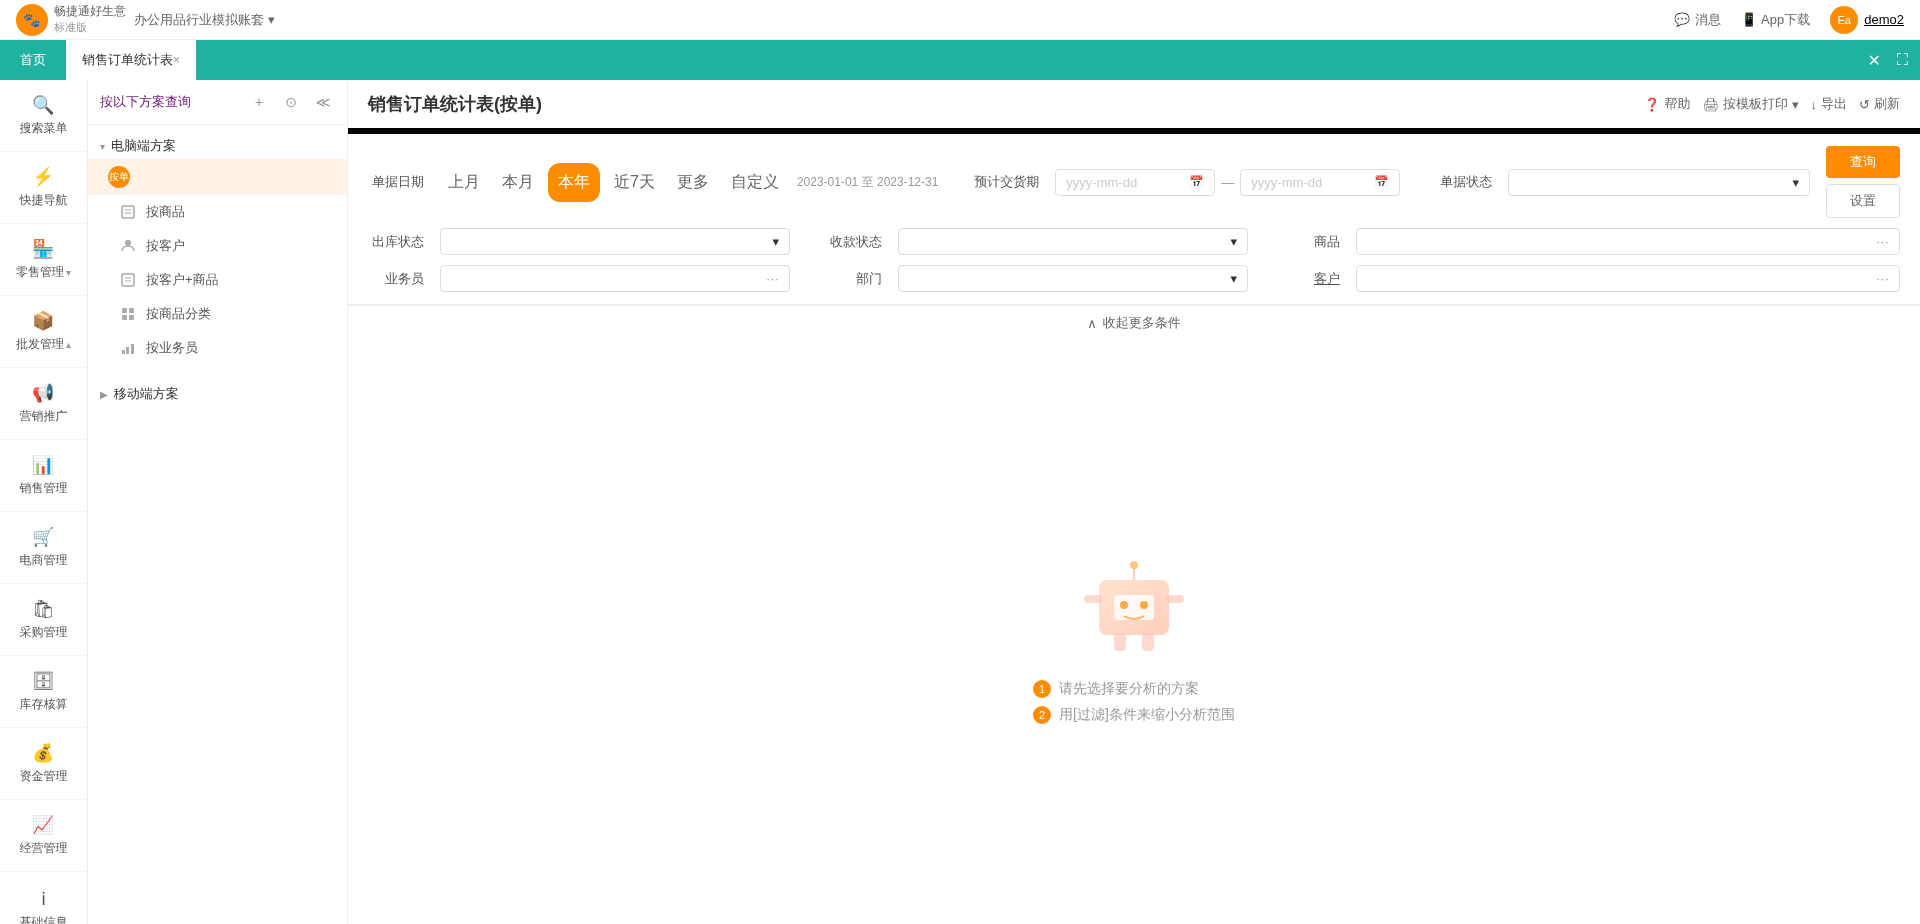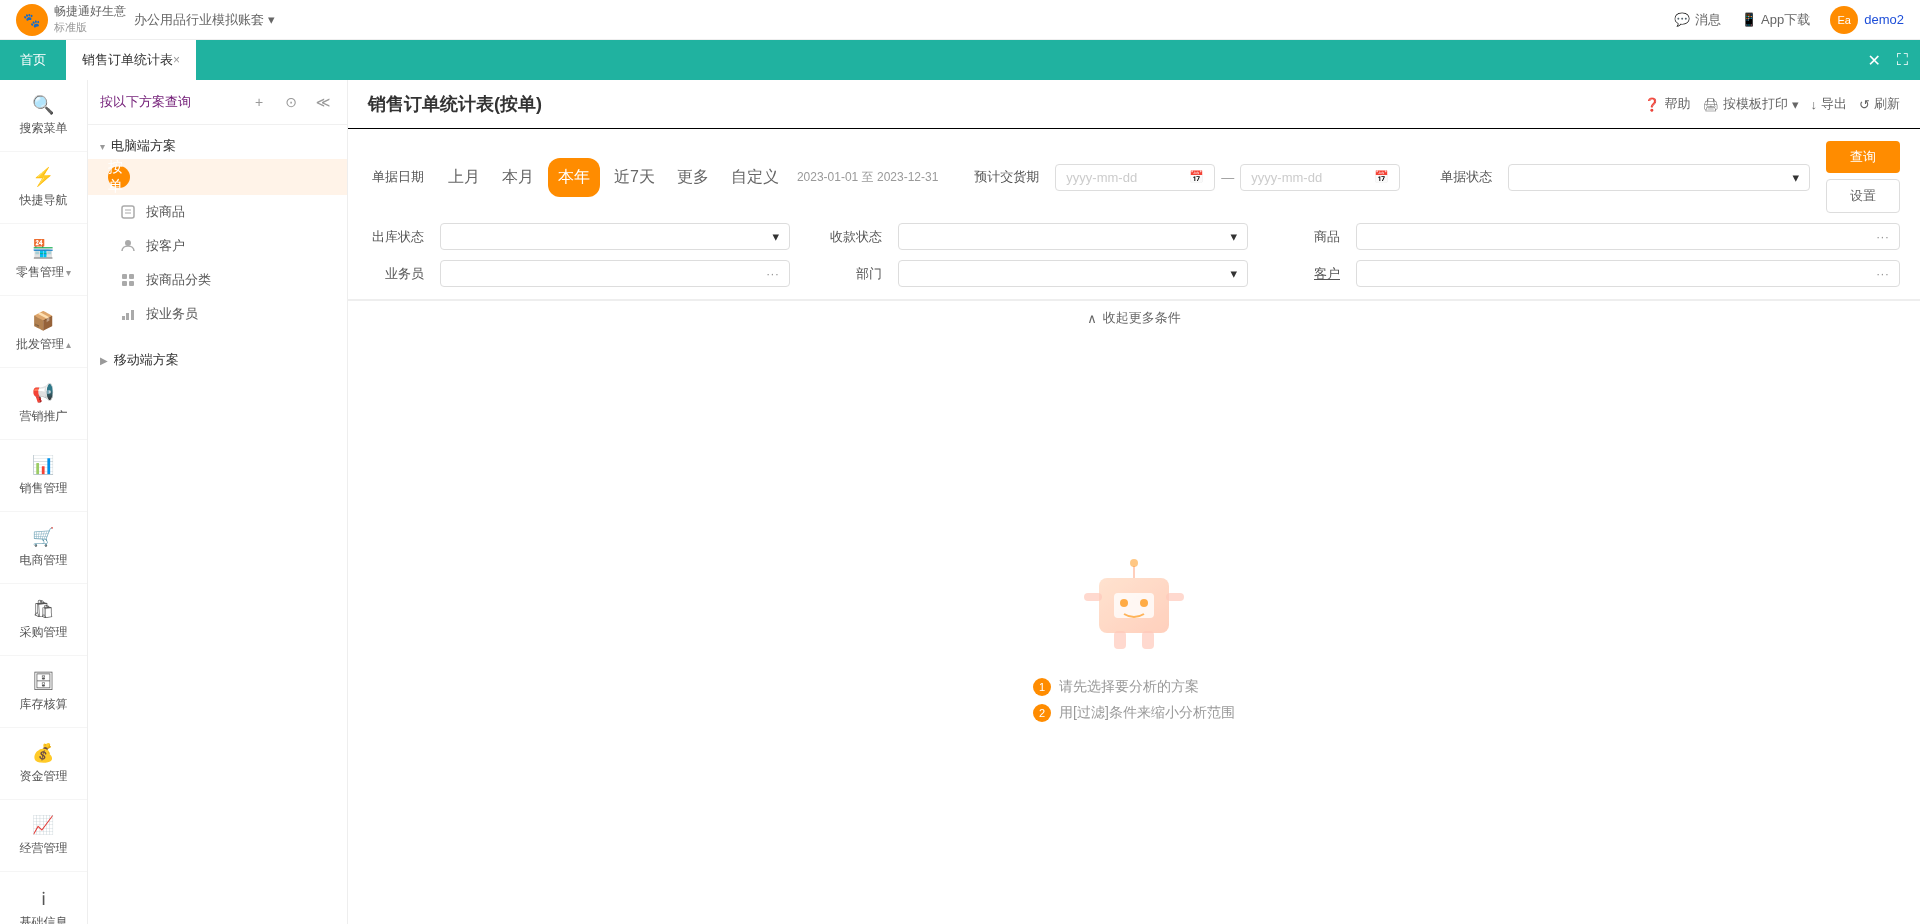--- a/index.html
+++ b/index.html
@@ -9,21 +9,21 @@
     .topbar { background: #fff; height: 40px; display: flex; align-items: center; justify-content: space-between; padding: 0 16px; border-bottom: 1px solid #eee; flex-shrink: 0; }
     .topbar-left { display: flex; align-items: center; gap: 8px; }
     .logo-area { display: flex; align-items: center; gap: 6px; }
     .logo-icon { width: 32px; height: 32px; background: #ff8c00; border-radius: 50%; display: flex; align-items: center; justify-content: center; color: #fff; font-size: 14px; font-weight: bold; }
     .logo-text { font-size: 12px; color: #666; line-height: 1.3; }
     .logo-sub { font-size: 11px; color: #999; }
     .breadcrumb-area { display: flex; align-items: center; gap: 4px; color: #666; font-size: 13px; }
     .topbar-right { display: flex; align-items: center; gap: 20px; }
     .topbar-btn { display: flex; align-items: center; gap: 4px; color: #666; font-size: 13px; cursor: pointer; }
     .avatar { width: 28px; height: 28px; background: #ff8c00; border-radius: 50%; display: flex; align-items: center; justify-content: center; color: #fff; font-size: 11px; }
-    .username { color: #1d4ed8; font-size: 13px; }
+    .username { color: #000000; font-size: 13px; text-decoration: underline; }
 
     
     .tabbar { background: #20b2a0; height: 40px; display: flex; align-items: center; padding: 0 0; flex-shrink: 0; }
     .tab-home { padding: 0 20px; height: 100%; display: flex; align-items: center; color: #fff; font-size: 13px; cursor: pointer; }
     .tab-active { background: #fff; color: #333; padding: 0 16px; height: 100%; display: flex; align-items: center; gap: 0; font-size: 13px; cursor: pointer; }
     .tab-close { color: #999; font-size: 12px; cursor: pointer; }
     .tabbar-actions { margin-left: auto; display: flex; align-items: center; gap: 8px; padding-right: 8px; }
     .tabbar-icon-btn { color: #fff; font-size: 16px; cursor: pointer; padding: 4px; }
 
     
@@ -43,28 +43,28 @@
     .left-panel { width: 260px; background: #fff; border-right: 1px solid #eee; flex-shrink: 0; display: flex; flex-direction: column; }
     .left-panel-header { padding: 10px 12px; display: flex; align-items: center; gap: 8px; border-bottom: 1px solid #f0f0f0; }
     .left-panel-title { font-size: 13px; color: #701a75; flex: 1; }
     .icon-btn { width: 24px; height: 24px; display: flex; align-items: center; justify-content: center; cursor: pointer; color: #999; font-size: 14px; border-radius: 3px; }
     .scheme-section { padding: 8px 0; }
     .scheme-group { padding: 4px 12px; display: flex; align-items: center; gap: 6px; cursor: pointer; }
     .scheme-group-label { font-size: 13px; color: #333; }
     .scheme-group-arrow { color: #999; font-size: 10px; }
     .scheme-item { padding: 7px 12px 7px 30px; display: flex; align-items: center; gap: 8px; cursor: pointer; font-size: 13px; color: #555; }
     .scheme-item.active { background: #fff3e8; }
-    .scheme-active-badge { background: #ff8c00; color: #fff; border-radius: 50%; width: 22px; height: 22px; display: flex; align-items: center; justify-content: center; font-size: 15px; }
+    .scheme-active-badge { background: #ff8c00; color: #fff; border-radius: 50%; width: 22px; height: 22px; display: flex; align-items: center; justify-content: center; font-size: 10px; }
     .scheme-icon { width: 20px; height: 20px; display: flex; align-items: center; justify-content: center; color: #999; font-size: 13px; }
 
     
     .right-panel { flex: 1; display: flex; flex-direction: column; overflow: hidden; background: #f5f5f5; }
 
     
-    .page-header { background: #fff; padding: 12px 20px; display: flex; align-items: center; justify-content: space-between; border-bottom: 1px solid #000000; flex-shrink: 0; }
+    .page-header { background: #fff; padding: 12px 20px; display: flex; align-items: center; justify-content: space-between; border-bottom: 6px solid #000000; flex-shrink: 0; }
     .page-title { font-size: 18px; font-weight: 600; color: #333; }
     .page-header-actions { display: flex; align-items: center; gap: 12px; }
     .header-action-btn { display: flex; align-items: center; gap: 4px; color: #666; font-size: 13px; cursor: pointer; }
 
     
     .filter-area { background: #fff; padding: 12px 20px; border-bottom: 1px solid #eee; flex-shrink: 0; }
     .filter-row { display: flex; align-items: center; gap: 16px; margin-bottom: 10px; flex-wrap: wrap; }
     .filter-row:last-child { margin-bottom: 0; }
     .filter-label { font-size: 13px; color: #555; white-space: nowrap; min-width: 56px; text-align: right; }
     .filter-date-group { display: flex; align-items: center; gap: 6px; }
@@ -239,20 +239,30 @@
         <div class="scheme-item">
           <div class="scheme-icon">
             <svg width="16" height="16" viewBox="0 0 16 16">
                 <circle cx="8" cy="5" r="3" fill="#aaa"></circle>
                 <path d="M2 13c0-3 2.7-5 6-5s6 2 6 5" stroke="#aaa" fill="none" stroke-width="1.5"></path>
               </svg>
           </div>
           <span>按客户</span>
         </div>
 
+        <div class="scheme-item">
+          <div class="scheme-icon">
+            <svg width="16" height="16" viewBox="0 0 16 16">
+                <rect x="2" y="2" width="12" height="12" rx="2" fill="none" stroke="#aaa" stroke-width="1.5"></rect>
+                <line x1="5" y1="6" x2="11" y2="6" stroke="#aaa" stroke-width="1"></line>
+                <line x1="5" y1="9" x2="11" y2="9" stroke="#aaa" stroke-width="1"></line>
+              </svg>
+          </div>
+          <span>按客户+商品</span>
+        </div>
 
         <div class="scheme-item">
           <div class="scheme-icon">
             <svg width="16" height="16" viewBox="0 0 16 16">
                 <rect x="2" y="2" width="5" height="5" rx="1" fill="#aaa"></rect>
                 <rect x="9" y="2" width="5" height="5" rx="1" fill="#aaa"></rect>
                 <rect x="2" y="9" width="5" height="5" rx="1" fill="#aaa"></rect>
                 <rect x="9" y="9" width="5" height="5" rx="1" fill="#aaa"></rect>
               </svg>
           </div>

